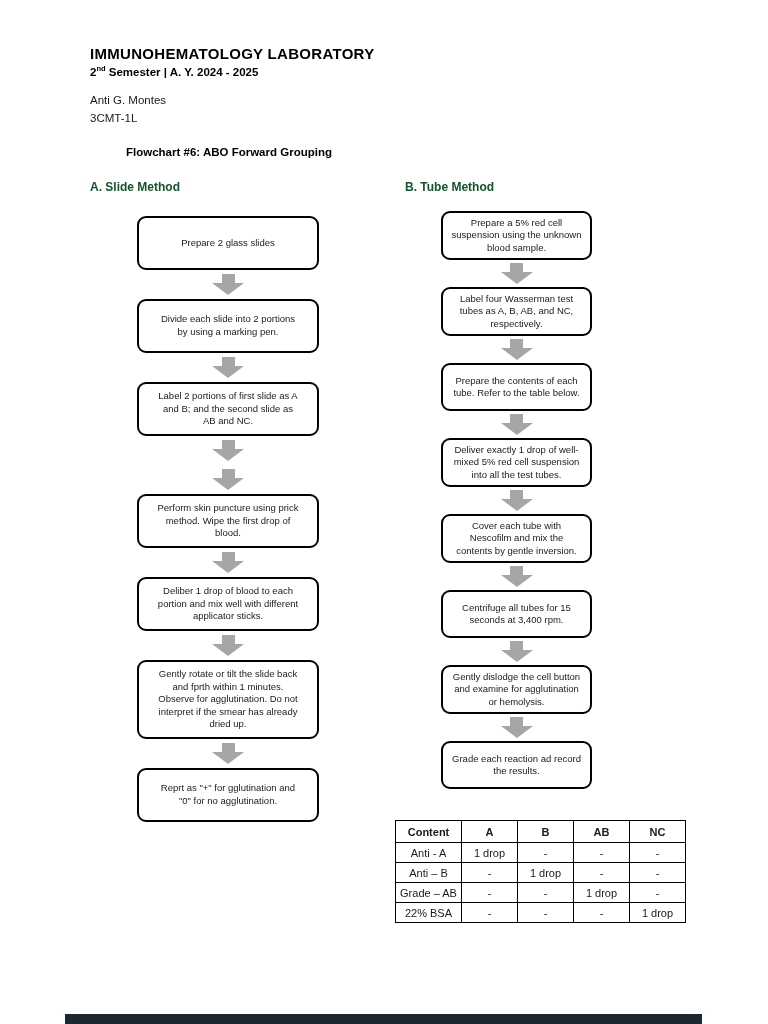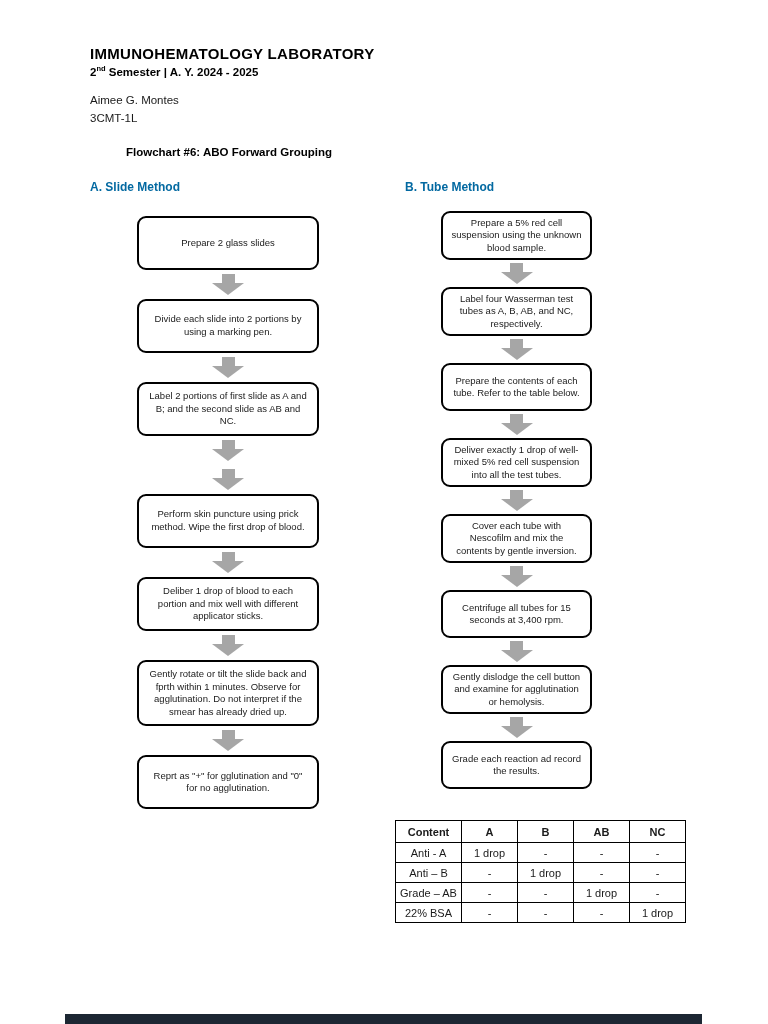--- a/index.html
+++ b/index.html
@@ -20,36 +20,36 @@
     position: absolute; left: 90px; top: 64px;
     font-size: 11.5px; font-weight: bold; color: #000;
   }
   .doc-subtitle sup { font-size: 7.5px; }
   .author { position: absolute; left: 90px; top: 94px; font-size: 11.5px; }
   .section-code { position: absolute; left: 90px; top: 112px; font-size: 11.5px; }
   .flowchart-title {
     position: absolute; left: 90px; top: 146px;
     font-size: 11.5px; font-weight: bold; color: #000; padding-left: 36px;
   }
-  .method-heading { position: absolute; top: 180px; font-size: 12px; font-weight: bold; color: #0369a1; }
+  .method-heading { position: absolute; top: 180px; font-size: 12px; font-weight: bold; color: #14532d; }
   .heading-a { left: 90px; }
   .heading-b { left: 405px; }
 
   .flow-col { position: absolute; display: flex; flex-direction: column; align-items: center; }
   .flow-col-a { left: 137px; top: 216px; width: 182px; }
   .flow-col-b { left: 441px; top: 211px; width: 151px; }
 
   .flow-box {
     width: 100%;
     border: 2.5px solid #000;
     border-radius: 9px;
     background: #fff;
     display: flex; align-items: center; justify-content: center;
     text-align: center;
-    padding: 6px 9px;
+    padding: 6px 18px;
     font-size: 9.5px; line-height: 1.32;
   }
   .flow-col-a .flow-box { min-height: 54px; }
   .flow-col-b .flow-box { min-height: 48px; padding: 4px 8px; line-height: 1.3; }
 
   .down-arrow { display: flex; flex-direction: column; align-items: center; }
   .flow-col-a .down-arrow { margin: 4px 0; }
   .flow-col-b .down-arrow { margin: 3px 0; }
   .down-arrow .shaft { width: 13px; height: 9px; background: var(--arrow, #a6a6a6); }
   .down-arrow .head {
@@ -80,21 +80,21 @@
     position: absolute; left: 65px; top: 1014px;
     width: 637px; height: 10px;
     background: var(--bottom-bar, #1d2733);
   }
 </style>
 </head>
 <body>
 
 <div class="doc-title">IMMUNOHEMATOLOGY LABORATORY</div>
 <div class="doc-subtitle"><span>2</span><sup>nd</sup><span> Semester | A. Y. 2024 - 2025</span></div>
-<div class="author">Aimee G. Montes</div>
+<div class="author">Anti G. Montes</div>
 <div class="section-code">3CMT-1L</div>
 <div class="flowchart-title">Flowchart #6: ABO Forward Grouping</div>
 
 <div class="method-heading heading-a">A. Slide Method</div>
 <div class="method-heading heading-b">B. Tube Method</div>
 
 <div class="flow-col flow-col-a">
   <div class="flow-box">Prepare 2 glass slides</div>
   <div class="down-arrow">
       <div class="shaft"></div>

